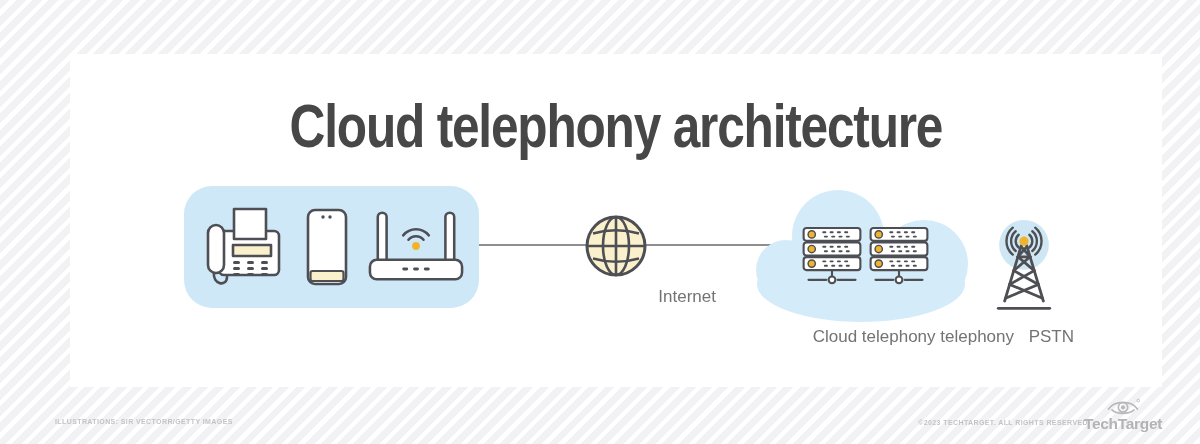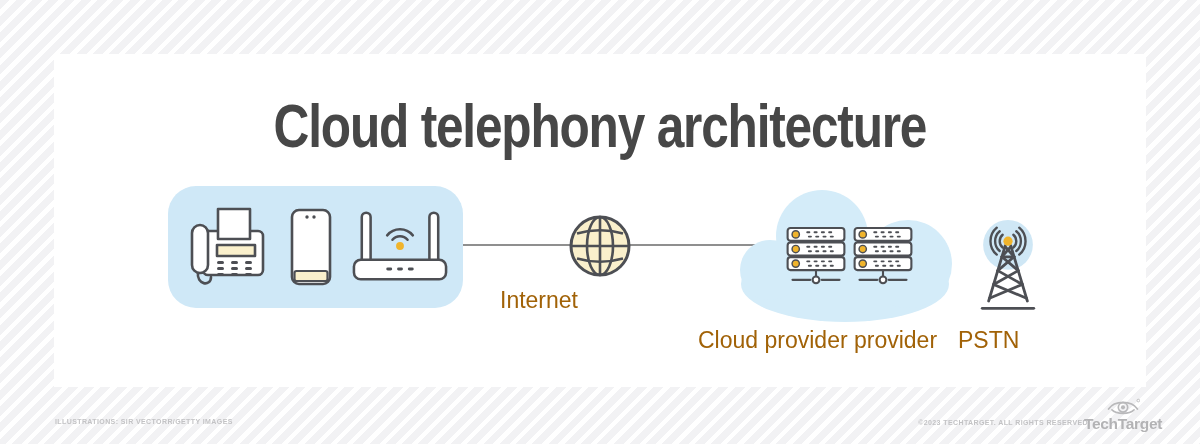--- a/index.html
+++ b/index.html
@@ -2,36 +2,36 @@
 <html><head>
 <meta charset="utf-8">
 <style>
   html,body{margin:0;padding:0;}
   body{
     width:1200px;height:444px;position:relative;overflow:hidden;
     font-family:"Liberation Sans", sans-serif;
     background:repeating-linear-gradient(135deg,#f2f2f4 0 7px,#ffffff 7px 11.5px);
   }
   .card{
-    position:absolute;left:54px;top:54px;width:1092px;height:333px;
+    position:absolute;left:70px;top:54px;width:1092px;height:333px;
     background:#ffffff;
   }
   .title-wrap{position:absolute;top:36px;left:0;width:100%;text-align:center;}
   .title{
     display:inline-block;font-size:62px;font-weight:700;color:#474747;
     letter-spacing:-1.5px;transform:scaleX(0.80);transform-origin:50% 50%;
     white-space:nowrap;
   }
   .devices-box{
     position:absolute;left:114px;top:132px;width:295px;height:122px;
     background:#cfe8f7;border-radius:28px;
     display:flex;align-items:center;justify-content:center;gap:17px;
   }
   .node-label{
-    position:absolute;text-align:left;font-size:23px;color:#a16207;
+    position:absolute;text-align:right;font-size:17px;color:#737373;
   }
   .connector{
     position:absolute;left:409px;top:190px;width:294px;height:2px;background:#8f8f8f;
   }
   .globe{position:absolute;left:514px;top:160px;}
   .cloud{position:absolute;left:686px;top:126px;}
   .rack{position:absolute;}
   .rack-left{left:732px;top:172px;}
   .rack-right{left:799px;top:172px;}
   .tower{position:absolute;left:919px;top:164px;}
@@ -212,21 +212,21 @@
           <rect x="45" y="47.5" width="5" height="2.4" rx="1.2"></rect>
           <rect x="54" y="47.5" width="5" height="2.4" rx="1.2"></rect>
       </g>
       <g stroke="#4d4f54" stroke-width="2.6" stroke-linecap="round" fill="none">
         <line x1="37" y1="54" x2="37" y2="61"></line>
         <line x1="8" y1="66" x2="30" y2="66"></line>
         <line x1="44" y1="66" x2="66" y2="66"></line>
       </g>
       <circle cx="37" cy="66" r="4.2" fill="#ffffff" stroke="#4d4f54" stroke-width="2.6"></circle>
     </svg>
-    <div class="node-label" style="left:644px;width:300px;top:273px;">Cloud provider provider</div>
+    <div class="node-label" style="left:644px;width:300px;top:273px;">Cloud telephony telephony</div>
 
     <svg class="tower" width="70" height="96" viewBox="0 0 76 100">
       <circle cx="38" cy="27" r="27" fill="#cfe7f5"></circle>
       <g fill="none" stroke="#4d4f54" stroke-width="2.6" stroke-linecap="round">
         <path d="M32.2,16.1 A9,9 0 0 0 32.2,29.9"></path>
         <path d="M29.0,12.3 A14,14 0 0 0 29.0,33.7"></path>
         <path d="M25.8,8.4 A19,19 0 0 0 25.8,37.6"></path>
         <path d="M43.8,16.1 A9,9 0 0 1 43.8,29.9"></path>
         <path d="M47.0,12.3 A14,14 0 0 1 47.0,33.7"></path>
         <path d="M50.2,8.4 A19,19 0 0 1 50.2,37.6"></path>

